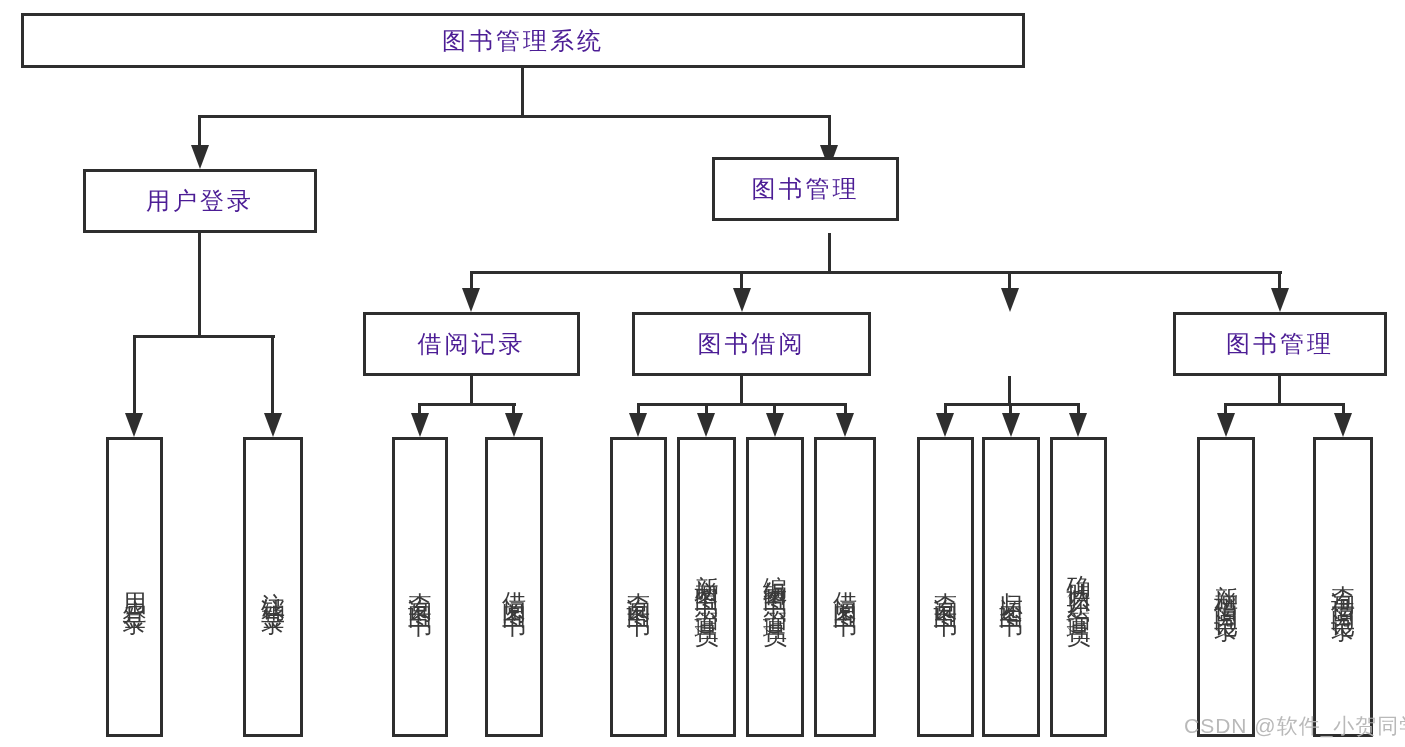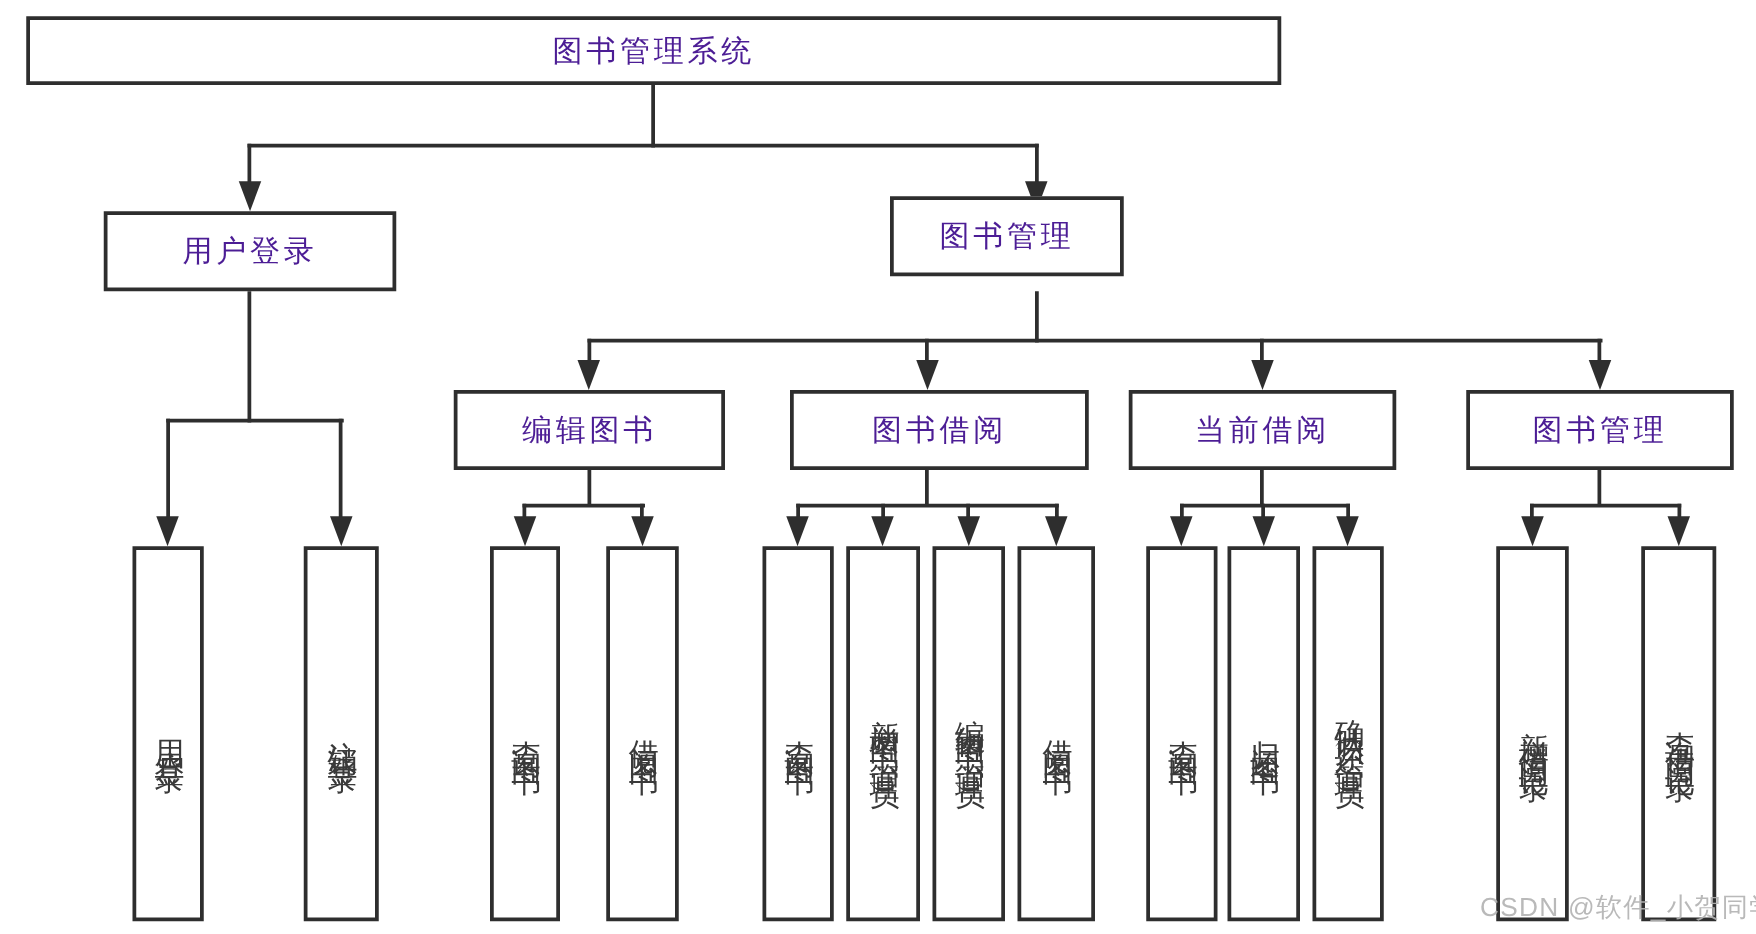--- a/index.html
+++ b/index.html
@@ -95,23 +95,22 @@
   <div class="hline" style="left:470px; top:271px; width:812px;"></div>
   <div class="vline" style="left:470px; top:271px; height:20px;"></div>
   <div class="arr" style="left:462px; top:288px;"></div>
   <div class="vline" style="left:740px; top:271px; height:20px;"></div>
   <div class="arr" style="left:733px; top:288px;"></div>
   <div class="vline" style="left:1008px; top:271px; height:20px;"></div>
   <div class="arr" style="left:1001px; top:288px;"></div>
   <div class="vline" style="left:1278px; top:271px; height:20px;"></div>
   <div class="arr" style="left:1271px; top:288px;"></div>
 
-  <div class="node" style="left:363px; top:312px; width:217px; height:64px;">编辑图书</div>
+  <div class="node" style="left:363px; top:312px; width:217px; height:64px;">借阅记录</div>
   <div class="node" style="left:632px; top:312px; width:239px; height:64px;">图书借阅</div>
-  <div class="node" style="left:903px; top:312px; width:214px; height:64px;">当前借阅</div>
   <div class="node" style="left:1173px; top:312px; width:214px; height:64px;">图书管理</div>
 
   <div class="vline" style="left:470px; top:376px; height:29px;"></div>
   <div class="hline" style="left:418px; top:403px; width:98px;"></div>
   <div class="vline" style="left:418px; top:403px; height:12px;"></div>
   <div class="arr" style="left:411px; top:413px;"></div>
   <div class="vline" style="left:512px; top:403px; height:12px;"></div>
   <div class="arr" style="left:505px; top:413px;"></div>
 
   <div class="vline" style="left:740px; top:376px; height:29px;"></div>

